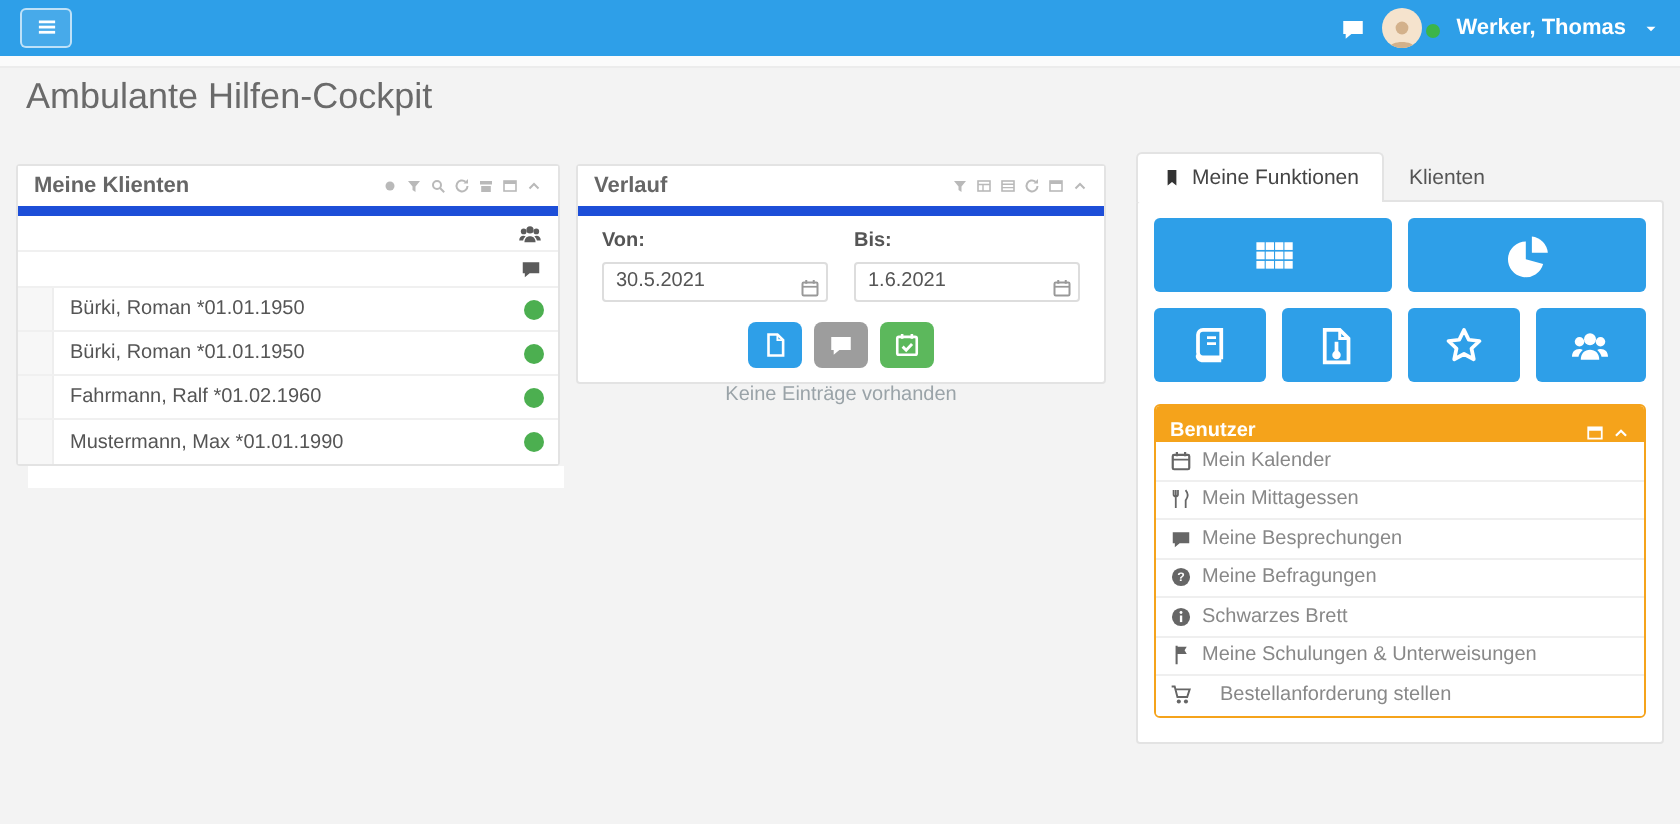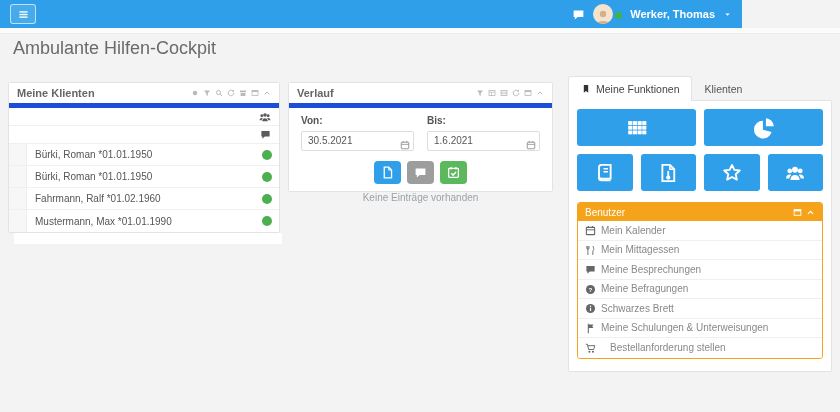--- a/index.html
+++ b/index.html
@@ -8,21 +8,21 @@
     font-family:"Liberation Sans", sans-serif;
     background:#f3f3f3;
     position:relative;
     overflow:hidden;
     color:#555;
   }
   svg.ic { display:inline-block; vertical-align:middle; fill:currentColor; flex:none; }
 
   
   .topbar {
-    position:absolute; left:0; top:0; width:742px; height:28px;
+    position:absolute; left:0; top:0; width:840px; height:28px;
     background:#2e9fe8; display:flex; align-items:center; padding:0 10px;gap:32px;
   }
   .hamburger-btn {
     width:26px; height:20px; border:1px solid rgba(255,255,255,.65);
     border-radius:3px; background:rgba(255,255,255,.12);
     display:flex; align-items:center; justify-content:center;
     color:#fff; cursor:pointer;
   }
   .topbar-right { margin-left:auto; display:flex; align-items:center; gap:8px; color:#fff; }
   .avatar {
@@ -83,22 +83,22 @@
   }
   #fn-content { left:568px; top:100px; width:264px; height:272px; padding:8px; }
   .tile-row { display:flex; gap:8px; margin-bottom:8px; }
   .tile {
     flex:1; height:37px; background:#2e9fe8; border-radius:3px; border:none;
     color:#fff; display:flex; align-items:center; justify-content:center; cursor:pointer;
   }
   
   .benutzer { margin-top:11px; border:1px solid #f5a31b; border-radius:3px; overflow:hidden; }
   .b-header {
-    height:18px; background:#f5a31b; color:#fff; display:flex; align-items:center;
-    padding:0 7px; font-size:10px; font-weight:normal;
+    height:18px; background:#f5a31b; color:#fff; display:flex; align-items:flex-end;
+    padding:0 7px; font-size:10px; font-weight:bold;
   }
   .b-tools { margin-left:auto; display:flex; gap:4px; color:#fff; }
   .b-item {
     height:19.5px; display:flex; align-items:center; gap:5px; padding:0 7px;
     border-bottom:1px solid #efefef; font-size:10px; color:#888; background:#fff; cursor:pointer;
   }
   .b-item:last-child { border-bottom:none;gap:14px; }
   .b-item .ic { color:#666; }
 </style>
 </head>

